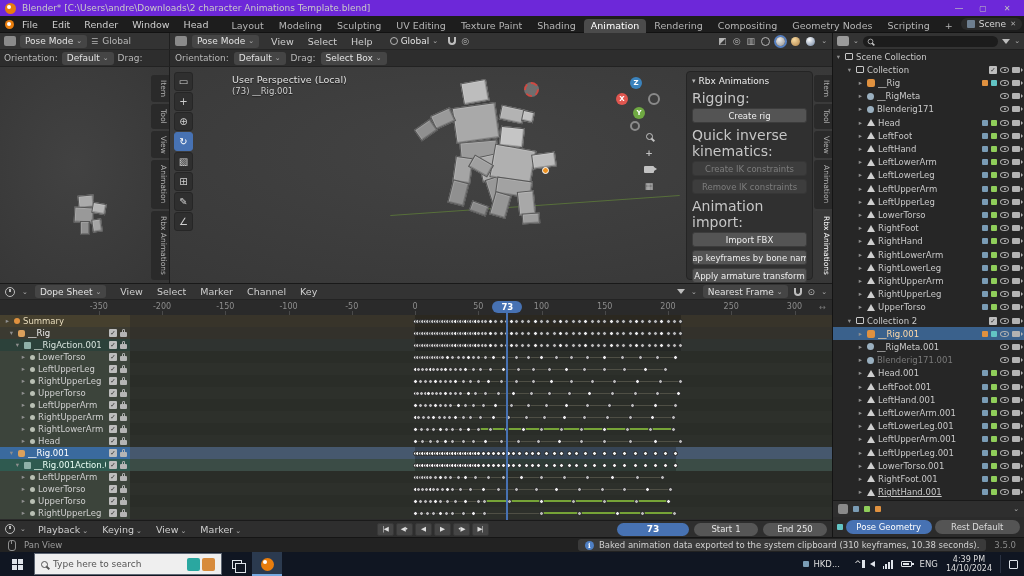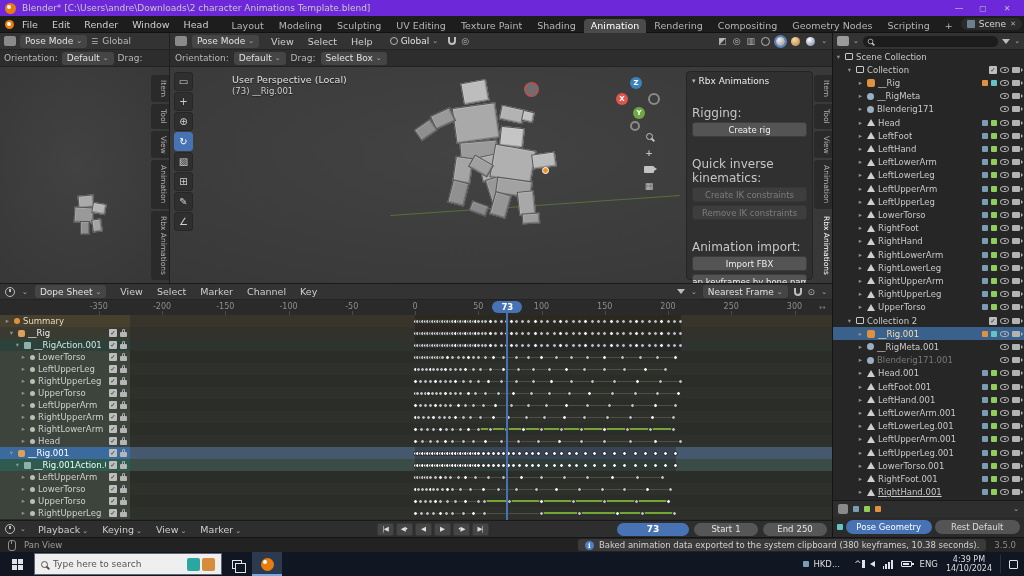--- a/index.html
+++ b/index.html
@@ -61,21 +61,21 @@
   .navico{position:absolute;display:flex;flex-direction:column;gap:8px;align-items:center;color:#c2c2c2}
   .mag{width:7px;height:7px;border:1.5px solid #c2c2c2;border-radius:50%;position:relative;box-sizing:border-box}
   .mag::after{content:"";position:absolute;left:4px;top:5px;width:4px;height:1.5px;background:#c2c2c2;transform:rotate(42deg)}
   .cam{width:10px;height:7px;background:#c2c2c2;border-radius:1px;position:relative}
   .cam::after{content:"";position:absolute;right:-3px;top:1px;border-top:2.5px solid transparent;border-bottom:2.5px solid transparent;border-left:3px solid #c2c2c2}
   .handico{font-size:9px;font-weight:bold}
   .gridico{font-size:9px}
   
   .rbx{position:absolute;right:19px;top:4px;bottom:3px;width:127px;background:rgba(48,48,48,.96);border:1px solid #242424;border-radius:4px;padding:3px 5px;box-sizing:border-box;font-size:8.5px}
   .rbx-title{display:flex;align-items:center;gap:3px;font-size:9px;color:#ececec;margin:1px 0 3px}
-  .rbx-label{color:#c6c6c6;margin:20px 0 2px;font-size:12px}
+  .rbx-label{color:#c6c6c6;margin:4px 0 2px;font-size:14px}
   .rbx-btn{height:13px;background:#545454;border:1px solid #3c3c3c;border-radius:3px;display:flex;align-items:center;justify-content:center;gap:3px;color:#eee;font-size:8.5px;margin-bottom:3px;white-space:nowrap;overflow:hidden}
   .rbx-btn.disabled{background:#3d3d3d;color:#7d7d7d;border-color:#363636}
   .expico{width:7px;height:7px;background:#ddd;border-radius:1px;flex:none}
   
   #outliner{position:absolute;left:832px;top:33px;width:192px;height:467px;background:#262626;border-left:1px solid #141414;box-sizing:border-box}
   #out-head{height:17px;background:#333;border-bottom:1px solid #1f1f1f;display:flex;align-items:center;gap:4px;padding:0 4px;box-sizing:border-box}
   .srch{flex:1;height:11px;background:#1c1c1c;border-radius:6px;display:flex;align-items:center;gap:3px;padding:0 4px;color:#8a8a8a;font-size:8px}
   .mag.sm{transform:scale(.8)}
   .funnel{width:0;height:0;border-left:4px solid transparent;border-right:4px solid transparent;border-top:5px solid #bdbdbd;position:relative}
   #out-body{position:relative;height:450px;overflow:hidden;font-size:8.5px}
@@ -1630,21 +1630,21 @@
       <span>250</span>
     </span>
   </div>
 
   <div id="statusbar">
     <span class="mouseico"></span>
     <span>Pan View</span>
     <span class="spacer"></span>
     <span class="msg">
       <span class="info-ico">i</span>
-      <span>Baked animation data exported to the system clipboard (380 keyframes, 10.38 seconds).</span>
+      <span>Baked animation data exported to the system clipboard (310 keyframes, 10.38 seconds).</span>
     </span>
     <span class="ver">3.5.0</span>
   </div>
 
   <div id="taskbar">
     <span class="tb-start">
       <span class="winlogo">
           <span></span>
           <span></span>
           <span></span>

